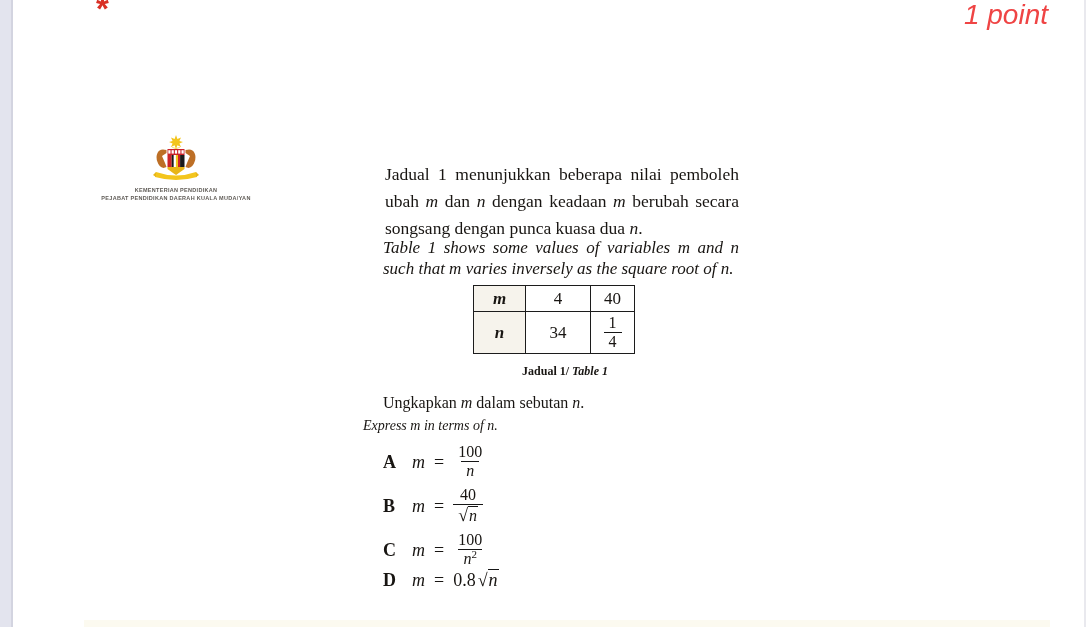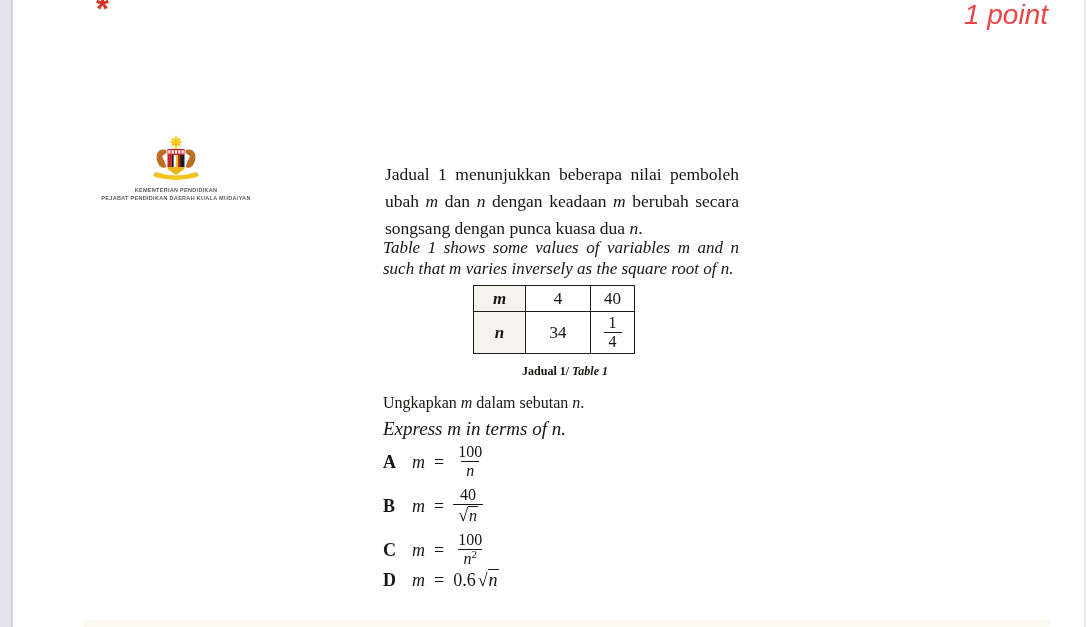--- a/index.html
+++ b/index.html
@@ -44,21 +44,21 @@
           line-height:1.05; font-size:16px; vertical-align:middle; }
   .frac .num { padding:0 5px; }
   .frac .den { border-top:1.4px solid #161616; padding:1px 5px 0 5px; }
 
   .table-caption { position:absolute; left:473px; top:364px; width:184px;
                    text-align:center; font-size:12px; font-weight:700; }
   .table-caption .cap-it { font-style:italic; }
 
   
   .prompt-malay { position:absolute; left:383px; top:394px; font-size:16px; }
-  .prompt-english { position:absolute; left:383px; top:418px; font-size:19px; font-style:italic; }
+  .prompt-english { position:absolute; left:363px; top:418px; font-size:14px; font-style:italic; }
 
   
   .option { position:absolute; left:383px; display:flex; align-items:center;
             gap:9px; font-size:18px; }
   .option .letter { font-weight:700; width:20px; }
   .opt-a { top:441px; height:42px; }
   .opt-b { top:485px; height:42px; }
   .opt-c { top:529px; height:42px; }
   .opt-d { top:567px; height:26px; }
   .rad { font-size:18px; }
@@ -169,20 +169,20 @@
       <span class="frac">
         <span class="num">100</span>
         <span class="den"><span class="it">n</span><sup class="exp">2</sup></span>
       </span>
     </div>
 
     <div class="option opt-d">
       <span class="letter">D</span>
       <span class="it">m</span>
       <span>=</span>
-      <span style="margin-right:-7px;">0.6</span>
+      <span style="margin-right:-7px;">0.8</span>
       <span><span class="rad">√</span><span class="ol it">n</span></span>
     </div>
 
     <div class="scan-page-edge"></div>
   </div>
 
 </div>
 
 </body></html>

